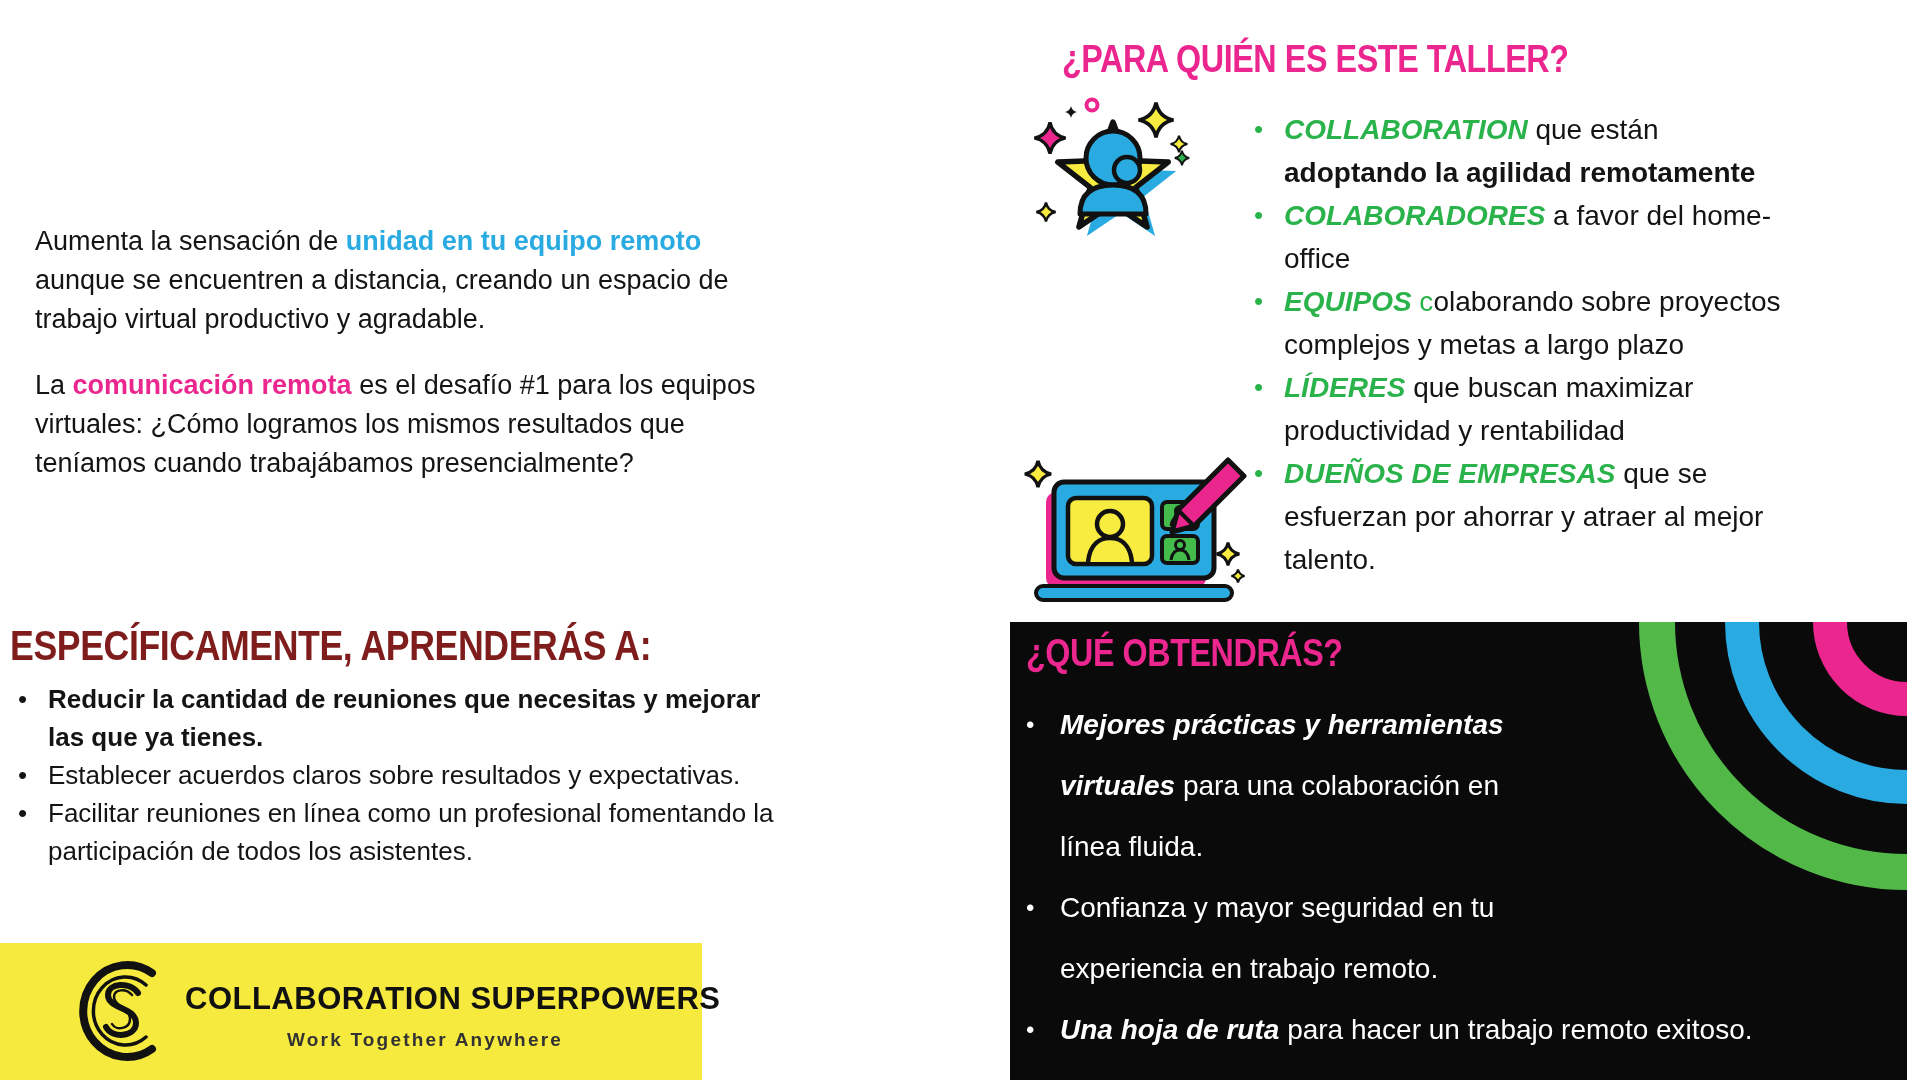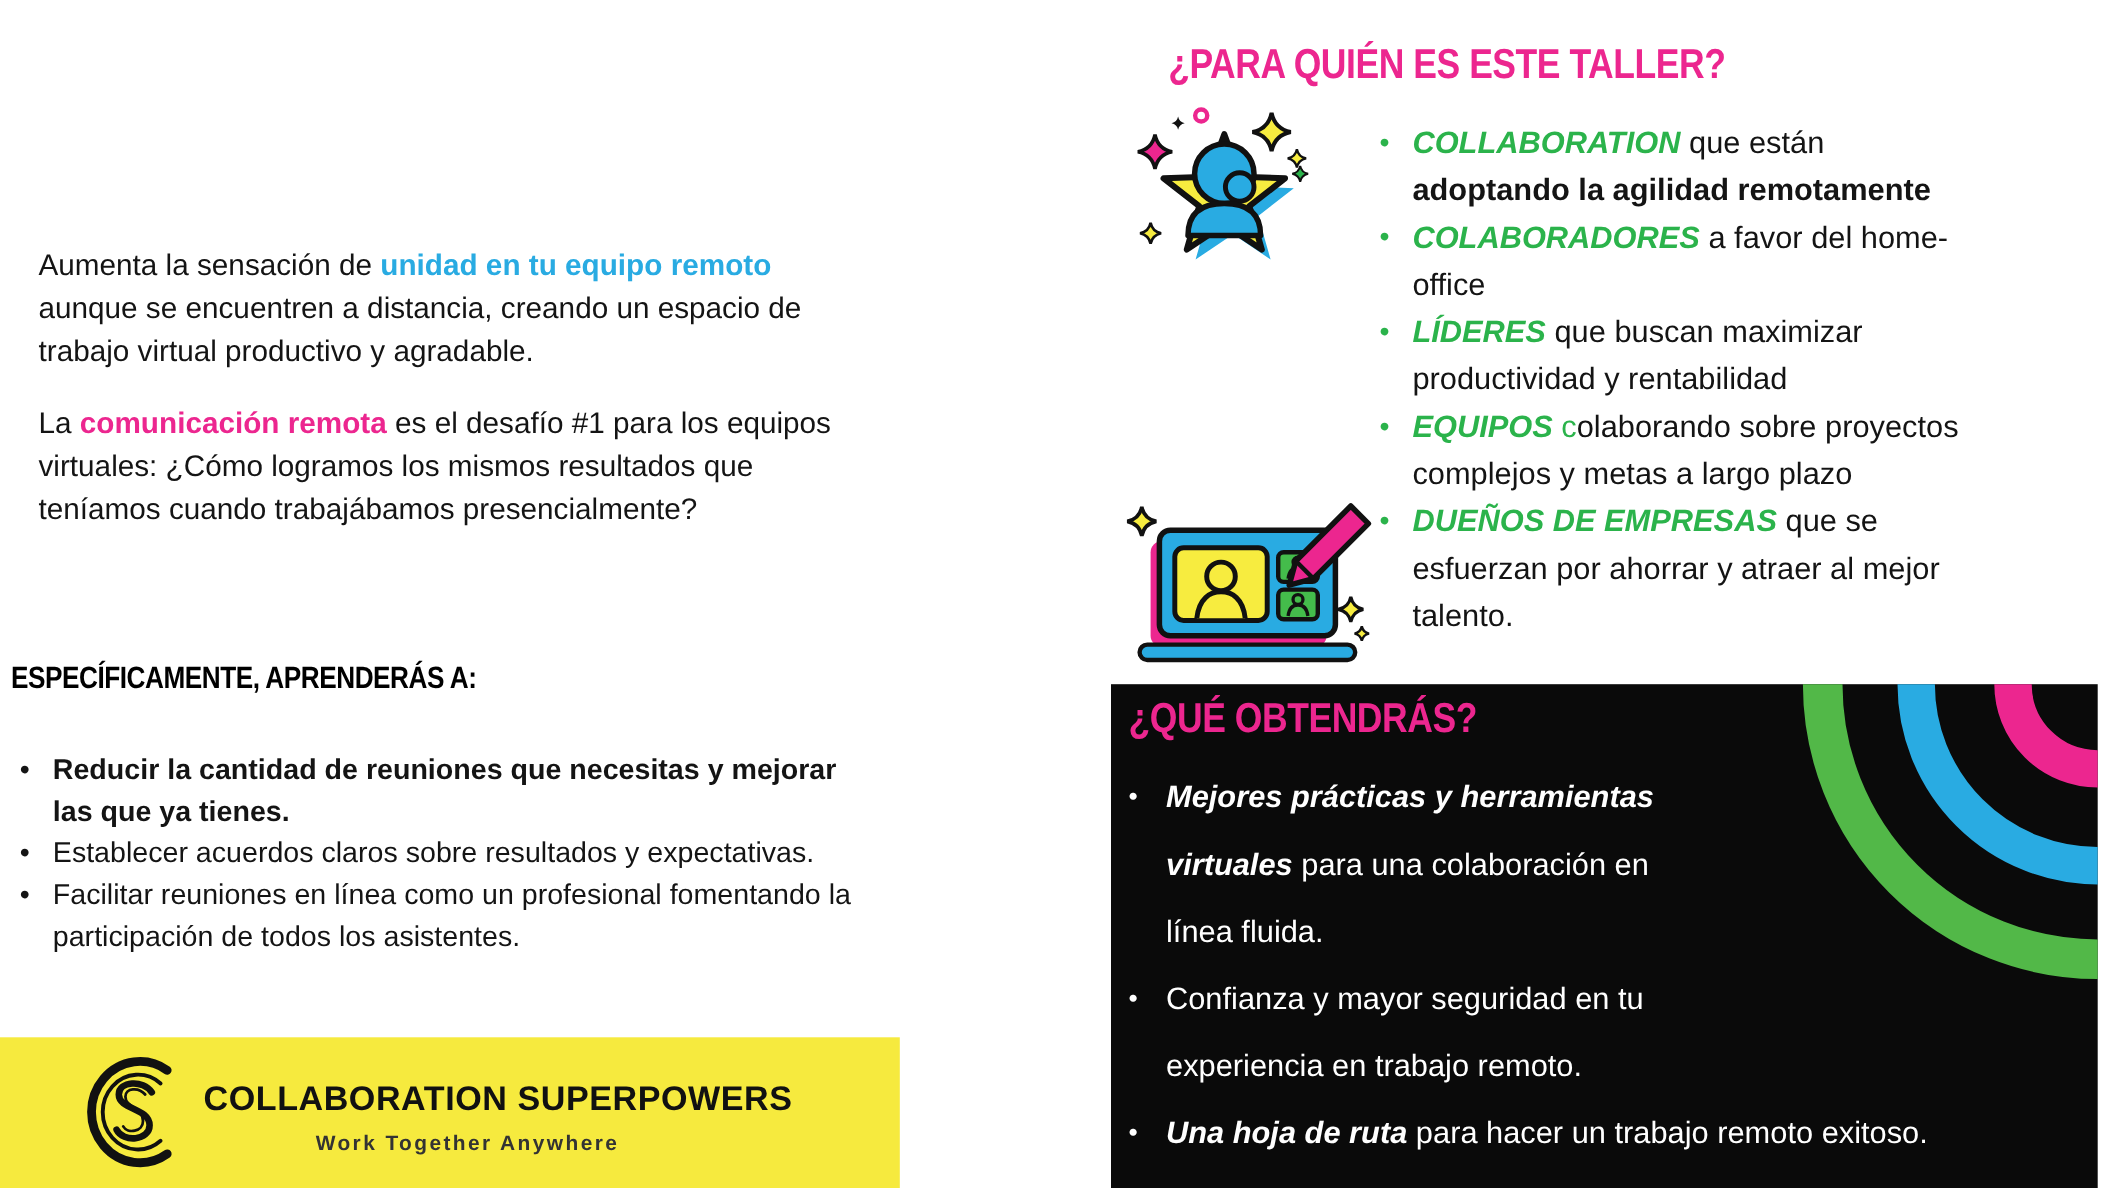--- a/index.html
+++ b/index.html
@@ -21,29 +21,29 @@
   .logo-line.l3 { color:#5CB947; }
 
   
   .para { position:absolute; left:35px; width:750px; font-size:27px; line-height:39px; color:#141414; }
   .p1 { top:222px; }
   .p2 { top:366px; }
   .hl-blue { color:#29ABE2; font-weight:bold; }
   .hl-pink { color:#EC268F; font-weight:bold; }
 
   
-  .learn-heading { position:absolute; left:10px; top:600px; font-size:28px; color:#000000; }
+  .learn-heading { position:absolute; left:10px; top:622px; font-size:42px; color:#7f1d1d; }
   .learn-list { position:absolute; left:10px; top:680px; width:790px; list-style:none; }
   .learn-list li { position:relative; padding-left:38px; font-size:26px; line-height:38px; color:#141414; }
   .learn-list li::before { content:"•"; position:absolute; left:8px; top:0; font-size:26px; }
   .b { font-weight:bold; }
   .i { font-style:italic; }
 
   
-  .banner { position:absolute; left:0; top:943px; width:818px; height:137px; background:#F6EA3E; }
+  .banner { position:absolute; left:0; top:943px; width:702px; height:137px; background:#F6EA3E; }
   .cs-logo { position:absolute; left:66px; top:8px; width:110px; height:120px; }
   .brand-block { position:absolute; left:185px; top:38px; width:480px; text-align:center; }
   .brand { font-size:31px; font-weight:bold; color:#111; letter-spacing:.5px; white-space:nowrap; }
   .tagline { margin-top:12px; font-size:19px; font-weight:bold; color:#333; letter-spacing:2.2px; white-space:nowrap; }
 
   
   .aud-heading { position:absolute; left:1062px; top:38px; font-size:38px; color:#EC268F; }
   .star-icon { position:absolute; left:1028px; top:92px; width:175px; height:160px; }
   .laptop-icon { position:absolute; left:1022px; top:452px; width:228px; height:168px; }
   .aud-list { position:absolute; left:1250px; top:108px; width:555px; list-style:none; }
@@ -128,22 +128,22 @@
     <path d="M156,58 L172,74" stroke="#111" stroke-width="4"></path>
     <rect x="14" y="134" width="196" height="14" rx="7" fill="#29ABE2" stroke="#111" stroke-width="4"></rect>
     <path d="M0,-12 Q2,-2 12,0 Q2,2 0,12 Q-2,2 -12,0 Q-2,-2 0,-12 Z" transform="translate(16,22) scale(1.1)" fill="#F7EC3F" stroke="#111" stroke-width="3"></path>
     <path d="M0,-12 Q2,-2 12,0 Q2,2 0,12 Q-2,2 -12,0 Q-2,-2 0,-12 Z" transform="translate(206,102) scale(0.95)" fill="#F7EC3F" stroke="#111" stroke-width="3"></path>
     <path d="M0,-12 Q2,-2 12,0 Q2,2 0,12 Q-2,2 -12,0 Q-2,-2 0,-12 Z" transform="translate(216,124) scale(0.55)" fill="#F7EC3F" stroke="#111" stroke-width="4"></path>
   </svg>
 
   <ul class="aud-list">
     <li><span class="lead">COLLABORATION</span><span> que están </span><span class="b">adoptando la agilidad remotamente</span></li>
     <li><span class="lead">COLABORADORES</span><span> a favor del home-office</span></li>
+    <li><span class="lead">EQUIPOS</span><span class="greenc"> c</span><span>olaborando sobre proyectos complejos y metas a largo plazo</span></li>
     <li><span class="lead">LÍDERES</span><span> que buscan maximizar productividad y rentabilidad</span></li>
-    <li><span class="lead">EQUIPOS</span><span class="greenc"> c</span><span>olaborando sobre proyectos complejos y metas a largo plazo</span></li>
     <li><span class="lead">DUEÑOS DE EMPRESAS</span><span> que se esfuerzan por ahorrar y atraer al mejor talento.</span></li>
   </ul>
 
   <div class="gains">
     <div class="arc arc-green"></div>
     <div class="arc arc-blue"></div>
     <div class="arc arc-pink"></div>
     <h2 class="gains-heading"><span class="cond">¿QUÉ OBTENDRÁS?</span></h2>
     <ul class="gains-list">
       <li class="narrow"><span class="b i">Mejores prácticas y herramientas virtuales</span><span> para una colaboración en línea fluida.</span></li>

